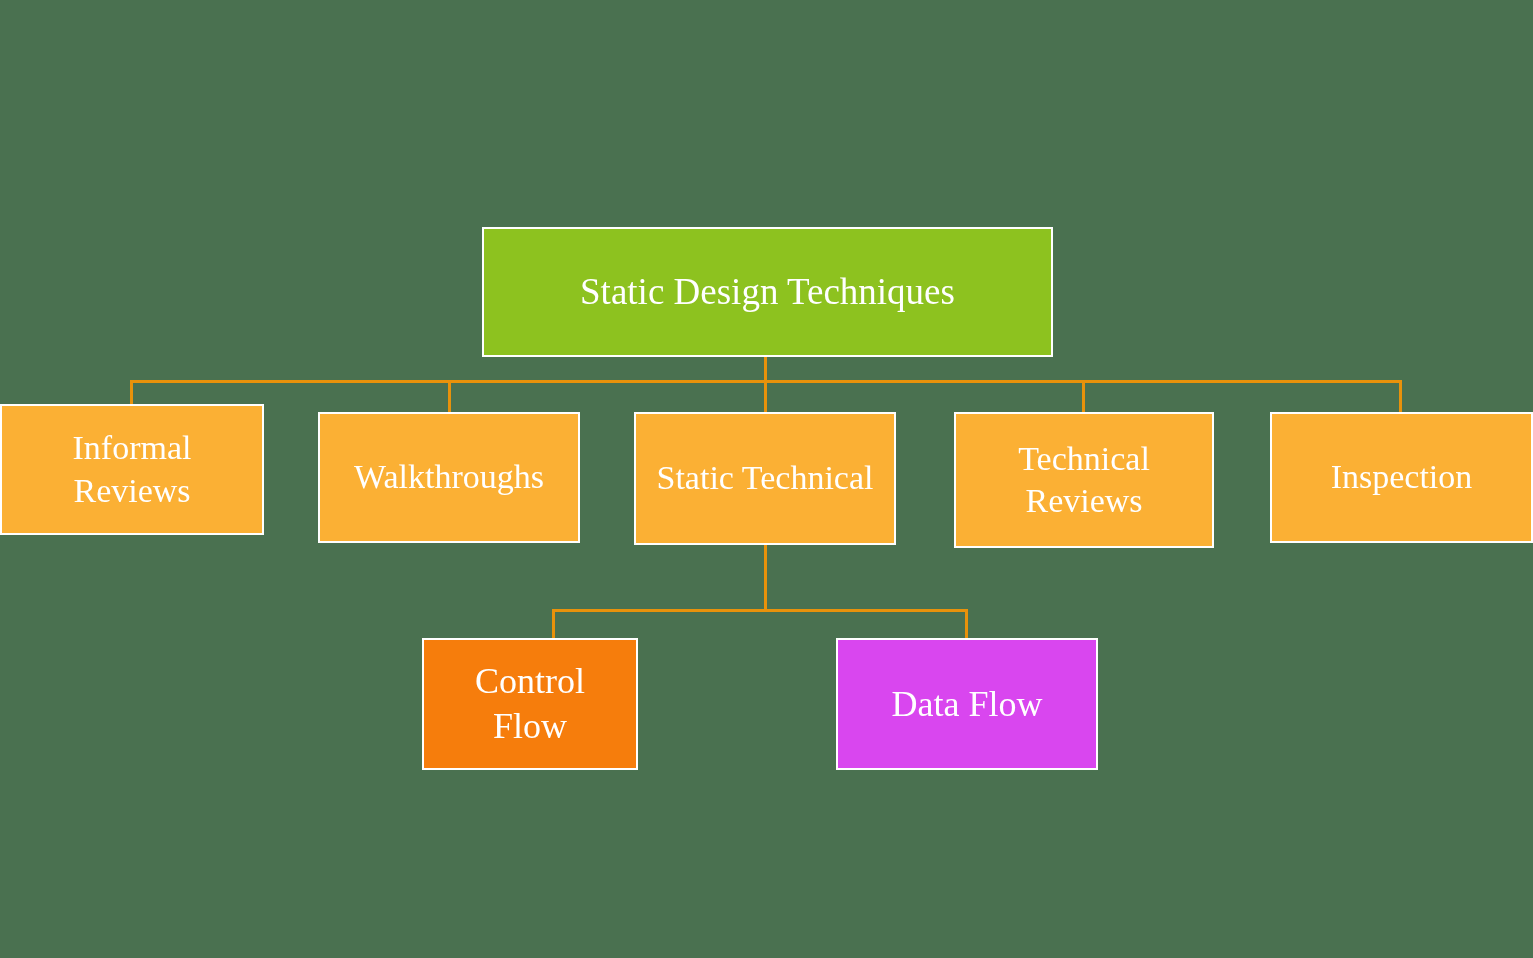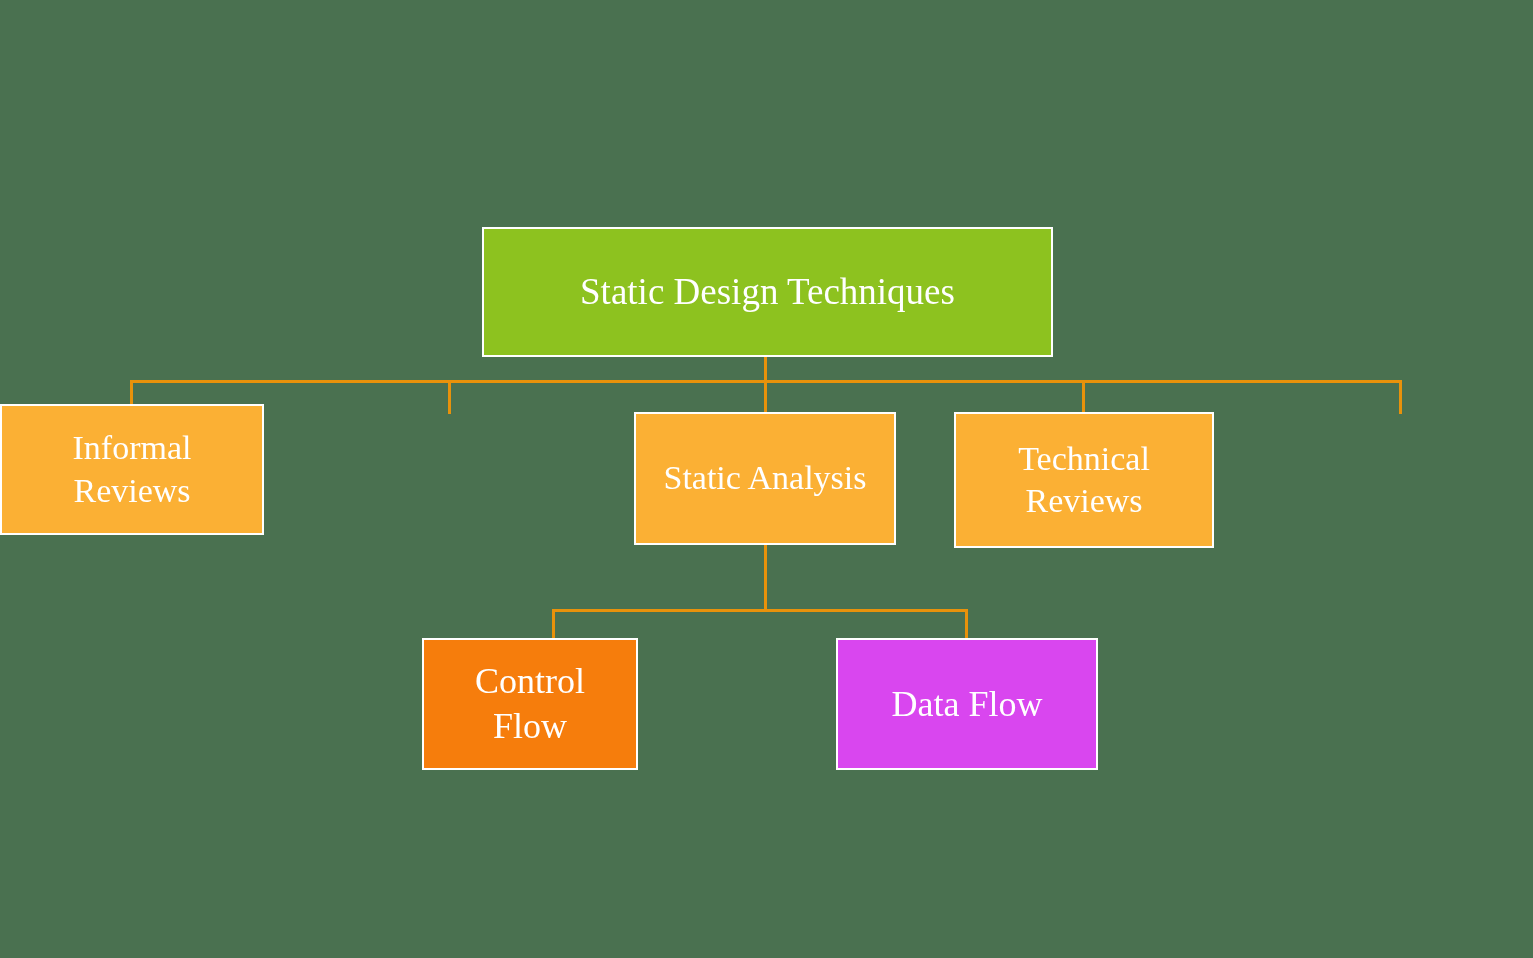--- a/index.html
+++ b/index.html
@@ -83,29 +83,35 @@
   <div class="connector v" id="conn-drop-df" style="background-color: rgb(232, 146, 11);"></div>
 
   <div class="node root" id="root-box" style="background-color: rgb(141, 194, 31);">
     <span>Static Design Techniques</span>
   </div>
 
   <div class="node level1" id="box-informal" style="background-color: rgb(251, 176, 52);">
     <span>Informal Reviews</span>
   </div>
 
+  <div class="node level1" id="box-walk" style="background-color: rgb(251, 176, 52);">
+    <span>Walkthroughs</span>
+  </div>
 
   <div class="node level1" id="box-static" style="background-color: rgb(251, 176, 52);">
-    <span>Static Analysis</span>
+    <span>Static Technical</span>
   </div>
 
   <div class="node level1" id="box-technical" style="background-color: rgb(251, 176, 52);">
     <span>Technical Reviews</span>
   </div>
 
+  <div class="node level1" id="box-inspection" style="background-color: rgb(251, 176, 52);">
+    <span>Inspection</span>
+  </div>
 
   <div class="node level2" id="box-control" style="background-color: rgb(246, 125, 12);">
     <span>Control Flow</span>
   </div>
 
   <div class="node level2" id="box-data" style="background-color: #d946ef;">
     <span>Data Flow</span>
   </div>
 
 </div>

